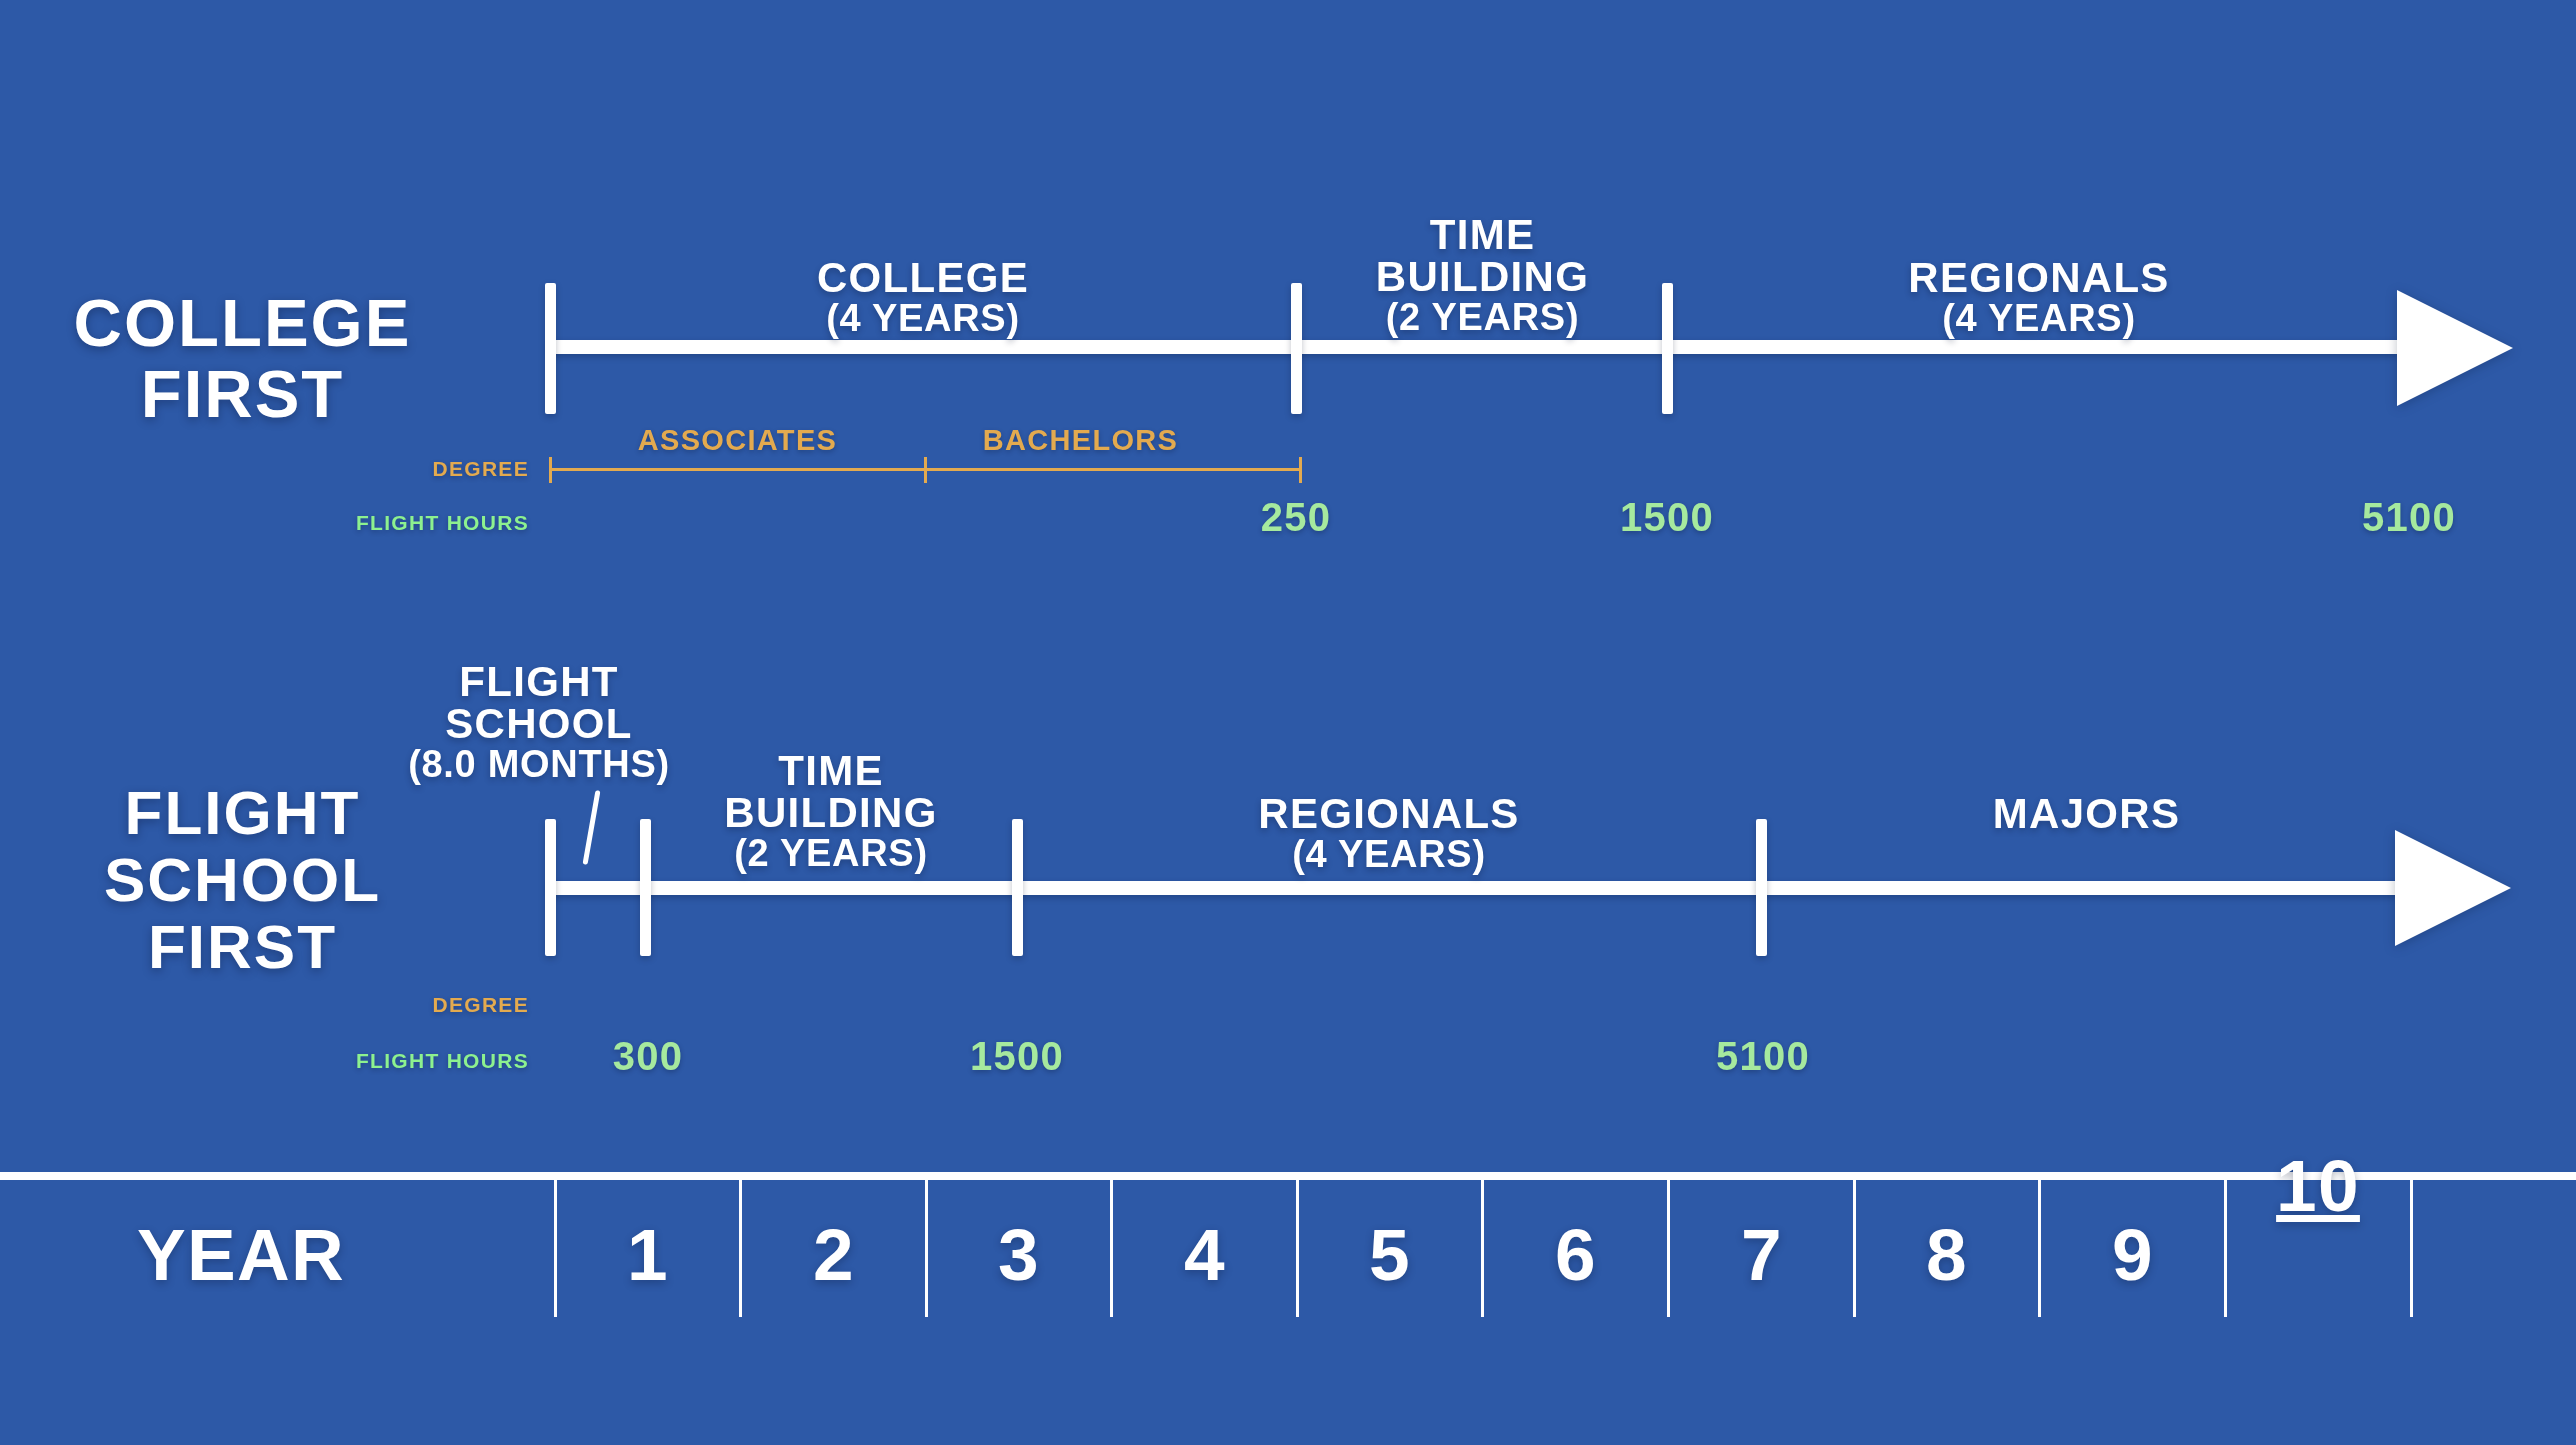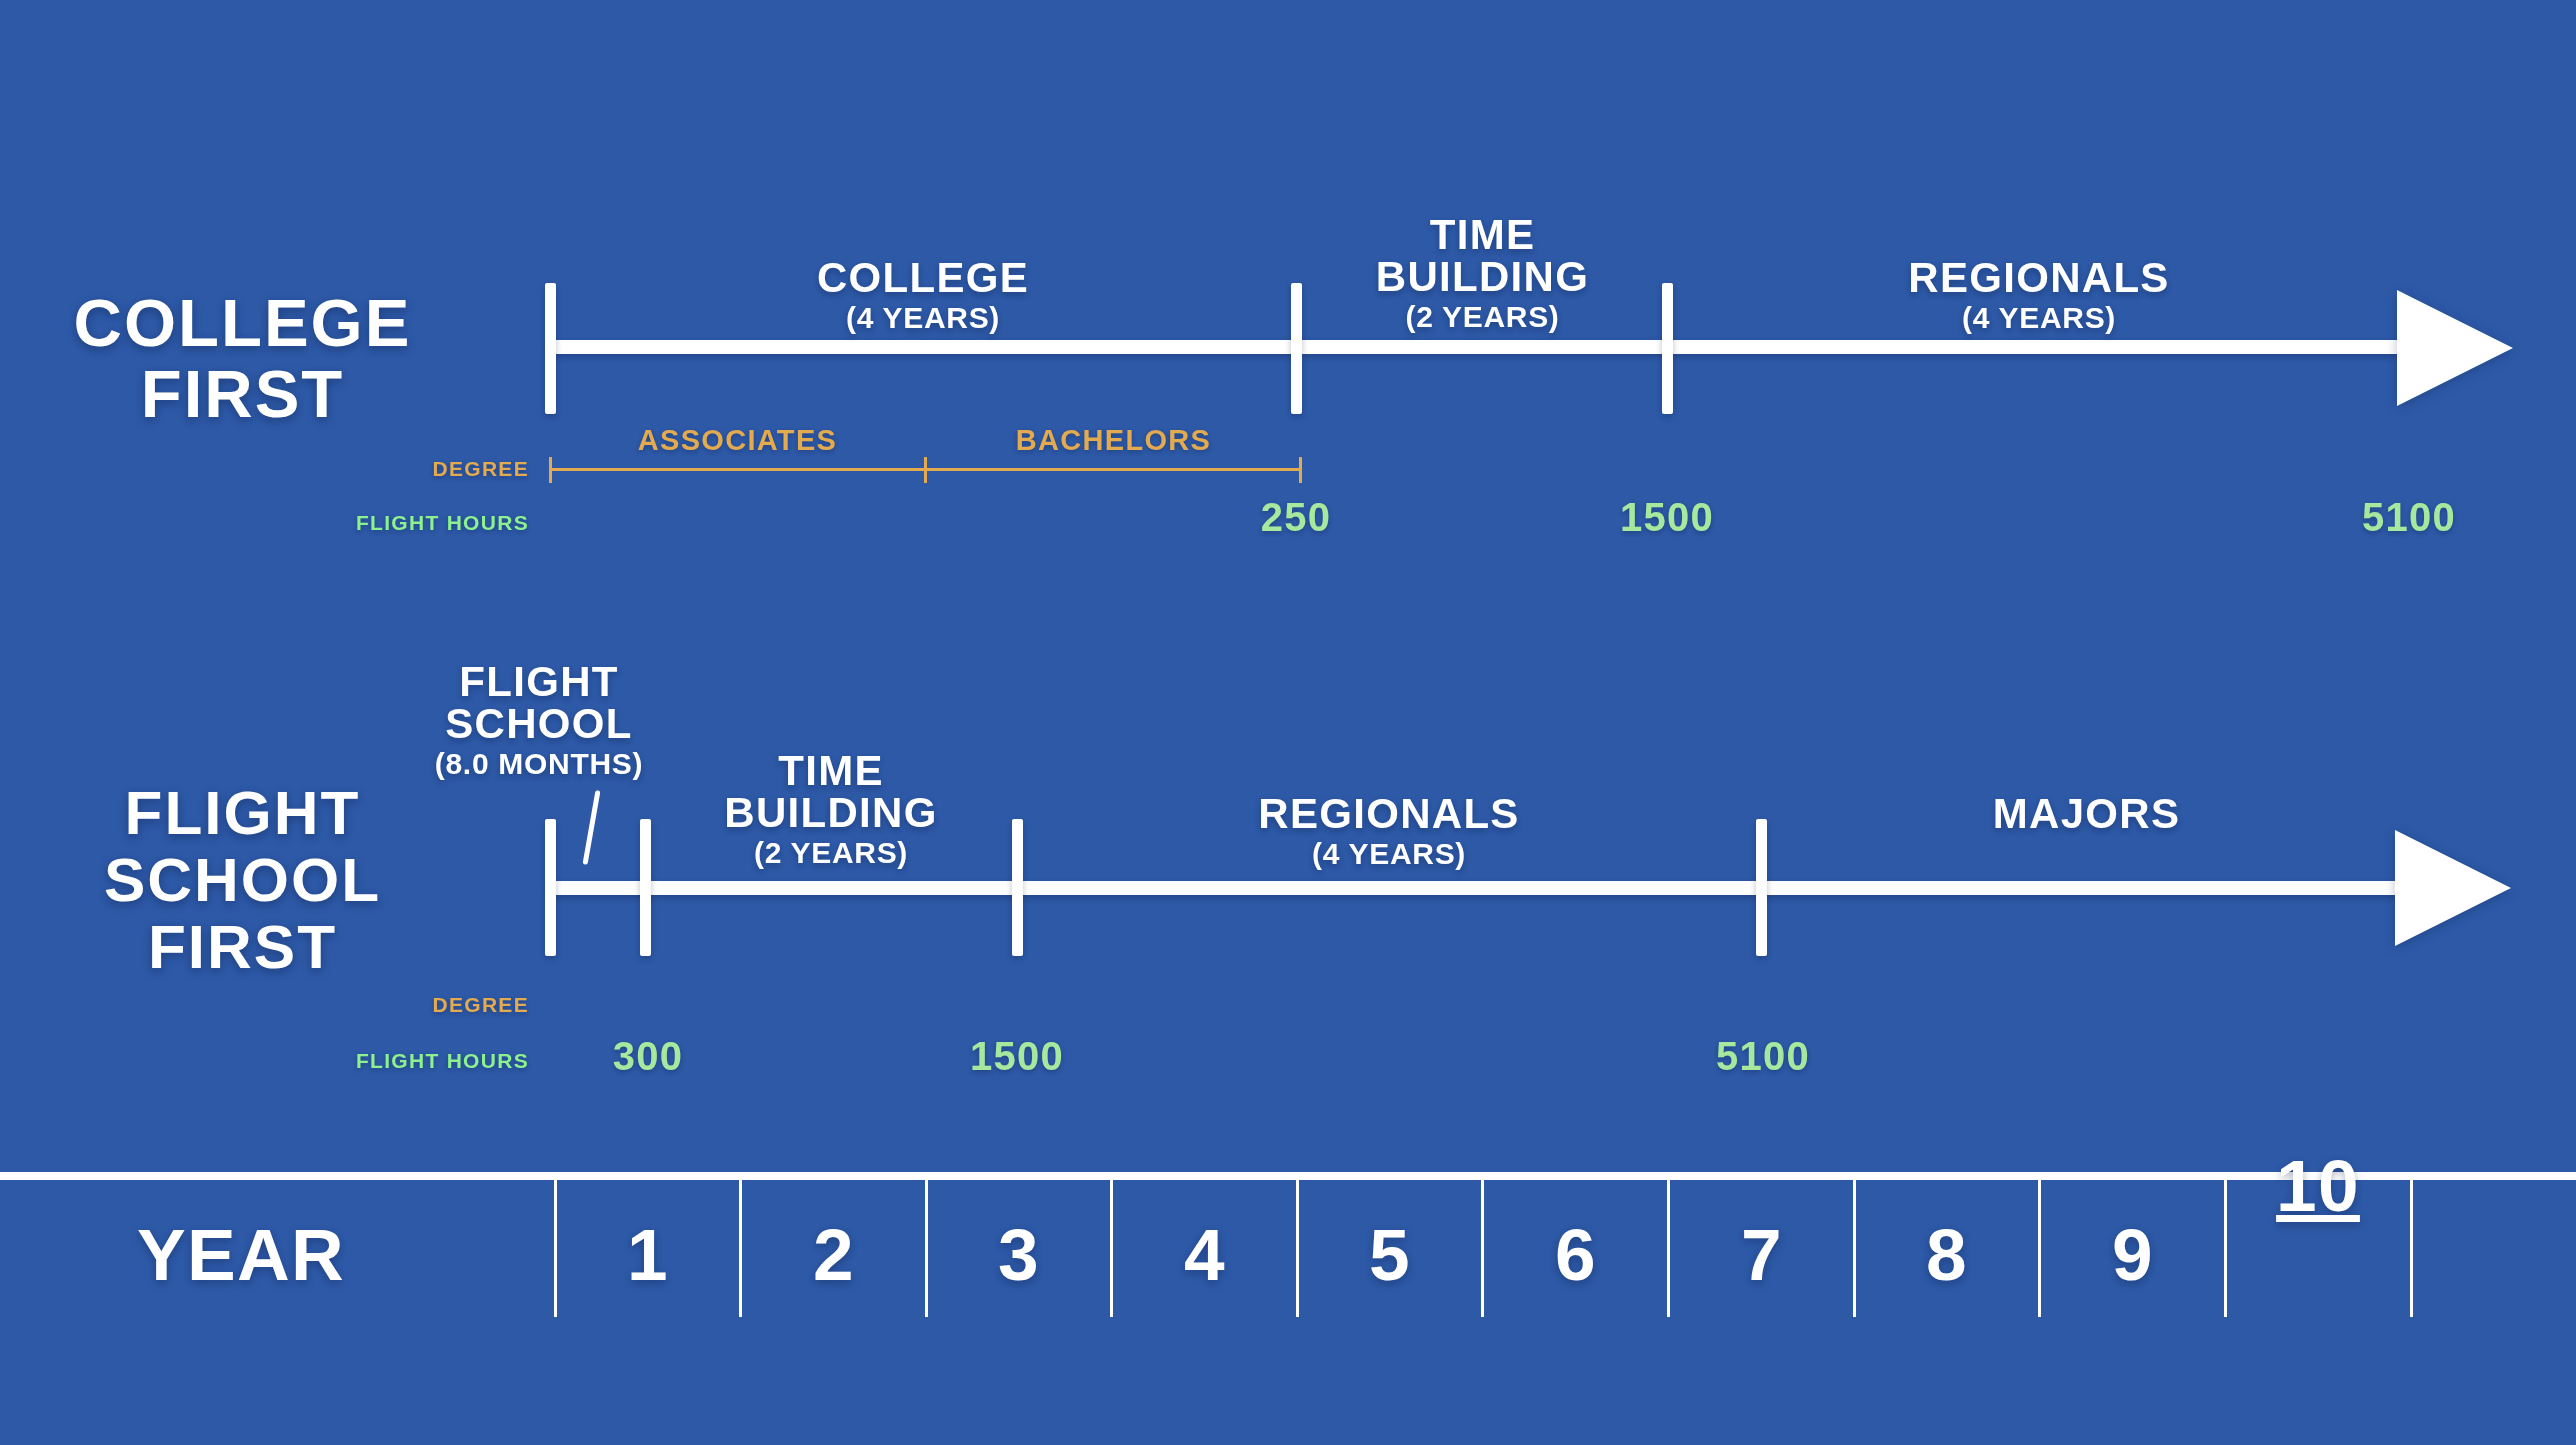--- a/index.html
+++ b/index.html
@@ -14,21 +14,21 @@
   }
   .abs{position:absolute;}
   .center{text-align:center;}
   .right{text-align:right;}
   .gold{color:var(--degree_gold,#E3AA4F);}
   .green-label{color:var(--hours_label_green,#8DF18F);}
   .green-value{color:var(--hours_value_green,#A6E99E);}
   .big-title{font-size:67px;line-height:71px;letter-spacing:2px;text-shadow:0 3.4px 9.4px rgba(5,15,45,.35);}
   .big-title-sm{font-size:62px;line-height:67px;letter-spacing:2px;text-shadow:0 3.4px 9.4px rgba(5,15,45,.35);}
   .stage-name{font-size:42px;line-height:42px;letter-spacing:1.3px;text-shadow:0 2.7px 6.7px rgba(5,15,45,.3);}
-  .stage-sub{font-size:30px;line-height:38px;letter-spacing:0.7px;text-shadow:0 2.7px 6.7px rgba(5,15,45,.3);}
+  .stage-sub{font-size:38px;line-height:38px;letter-spacing:0.7px;text-shadow:0 2.7px 6.7px rgba(5,15,45,.3);}
   .tl-line{background:#fff;height:13.5px;border-radius:1.3px;box-shadow:0 2.7px 6.7px rgba(5,15,45,.25);}
   .tl-tick{background:#fff;width:10.8px;border-radius:2px;box-shadow:0 2.7px 6.7px rgba(5,15,45,.25);}
   .arrow-head{width:0;height:0;border-top:58px solid transparent;border-bottom:58px solid transparent;border-left:116px solid #fff;filter:drop-shadow(0 2.7px 5.4px rgba(5,15,45,.25));}
   .deg-line{background:var(--degree_gold,#E3AA4F);height:3.4px;}
   .deg-tick{background:var(--degree_gold,#E3AA4F);width:3.4px;height:25.6px;}
   .row-label{font-size:21px;line-height:32px;letter-spacing:1.3px;text-shadow:0 2px 5.4px rgba(5,15,45,.3);}
   .seg-label{font-size:29px;line-height:32px;letter-spacing:1.3px;text-shadow:0 2px 5.4px rgba(5,15,45,.3);}
   .hours-value{font-size:40px;line-height:43px;letter-spacing:1.3px;text-shadow:0 2px 5.4px rgba(5,15,45,.3);}
   .axis-line{background:#fff;height:8px;}
   .axis-divider{background:#fff;width:3.4px;height:137px;}
@@ -65,21 +65,21 @@
     <div class="abs center" style="left:1667px;top:257px;width:744px;">
       <div class="stage-name">REGIONALS</div>
       <div class="stage-sub">(4 YEARS)</div>
     </div>
 
     <div class="abs deg-line" style="left:550px;top:468px;width:750px;"></div>
     <div class="abs deg-tick" style="left:549px;top:457px;"></div>
     <div class="abs deg-tick" style="left:924px;top:457px;"></div>
     <div class="abs deg-tick" style="left:1299px;top:457px;"></div>
     <div class="abs center gold seg-label" style="left:550px;top:424px;width:375px;">ASSOCIATES</div>
-    <div class="abs center gold seg-label" style="left:926px;top:424px;width:375px;">BACHELORS</div>
+    <div class="abs center gold seg-label" style="left:893px;top:424px;width:375px;">BACHELORS</div>
 
     <div class="abs right gold row-label" style="left:27px;top:453px;width:502px;">DEGREE</div>
     <div class="abs right green-label row-label" style="left:27px;top:507px;width:502px;">FLIGHT HOURS</div>
 
     <div class="abs center green-value hours-value" style="left:1195px;top:496px;width:202px;">250</div>
     <div class="abs center green-value hours-value" style="left:1566px;top:496px;width:202px;">1500</div>
     <div class="abs center green-value hours-value" style="left:2308px;top:496px;width:202px;">5100</div>
   </div>
 
   <div>

